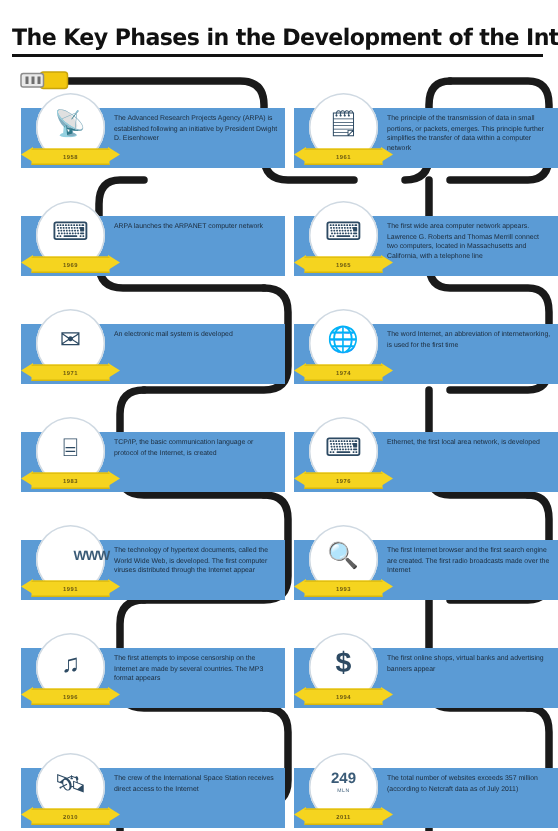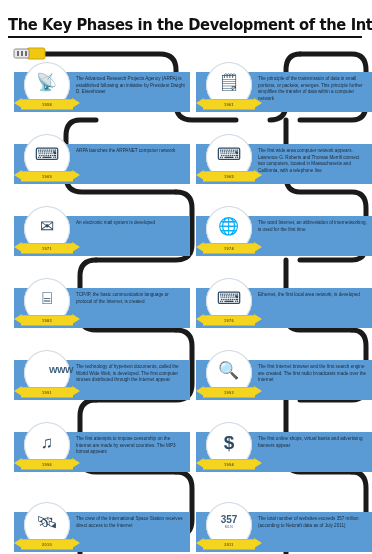--- a/index.html
+++ b/index.html
@@ -312,21 +312,21 @@
         <div class="tail r"></div>
         <div class="band">
           <span>2010</span>
         </div>
       </div>
     </div>
     <div class="panel right">
       <div class="text">The total number of websites exceeds 357 million (according to Netcraft data as of July 2011)</div>
       <div class="badge">
         <span class="num">
-          <span>357</span>
+          <span>249</span>
           <small>MLN</small>
         </span>
       </div>
       <div class="ribbon">
         <div class="tail l"></div>
         <div class="tail r"></div>
         <div class="band">
           <span>2011</span>
         </div>
       </div>

